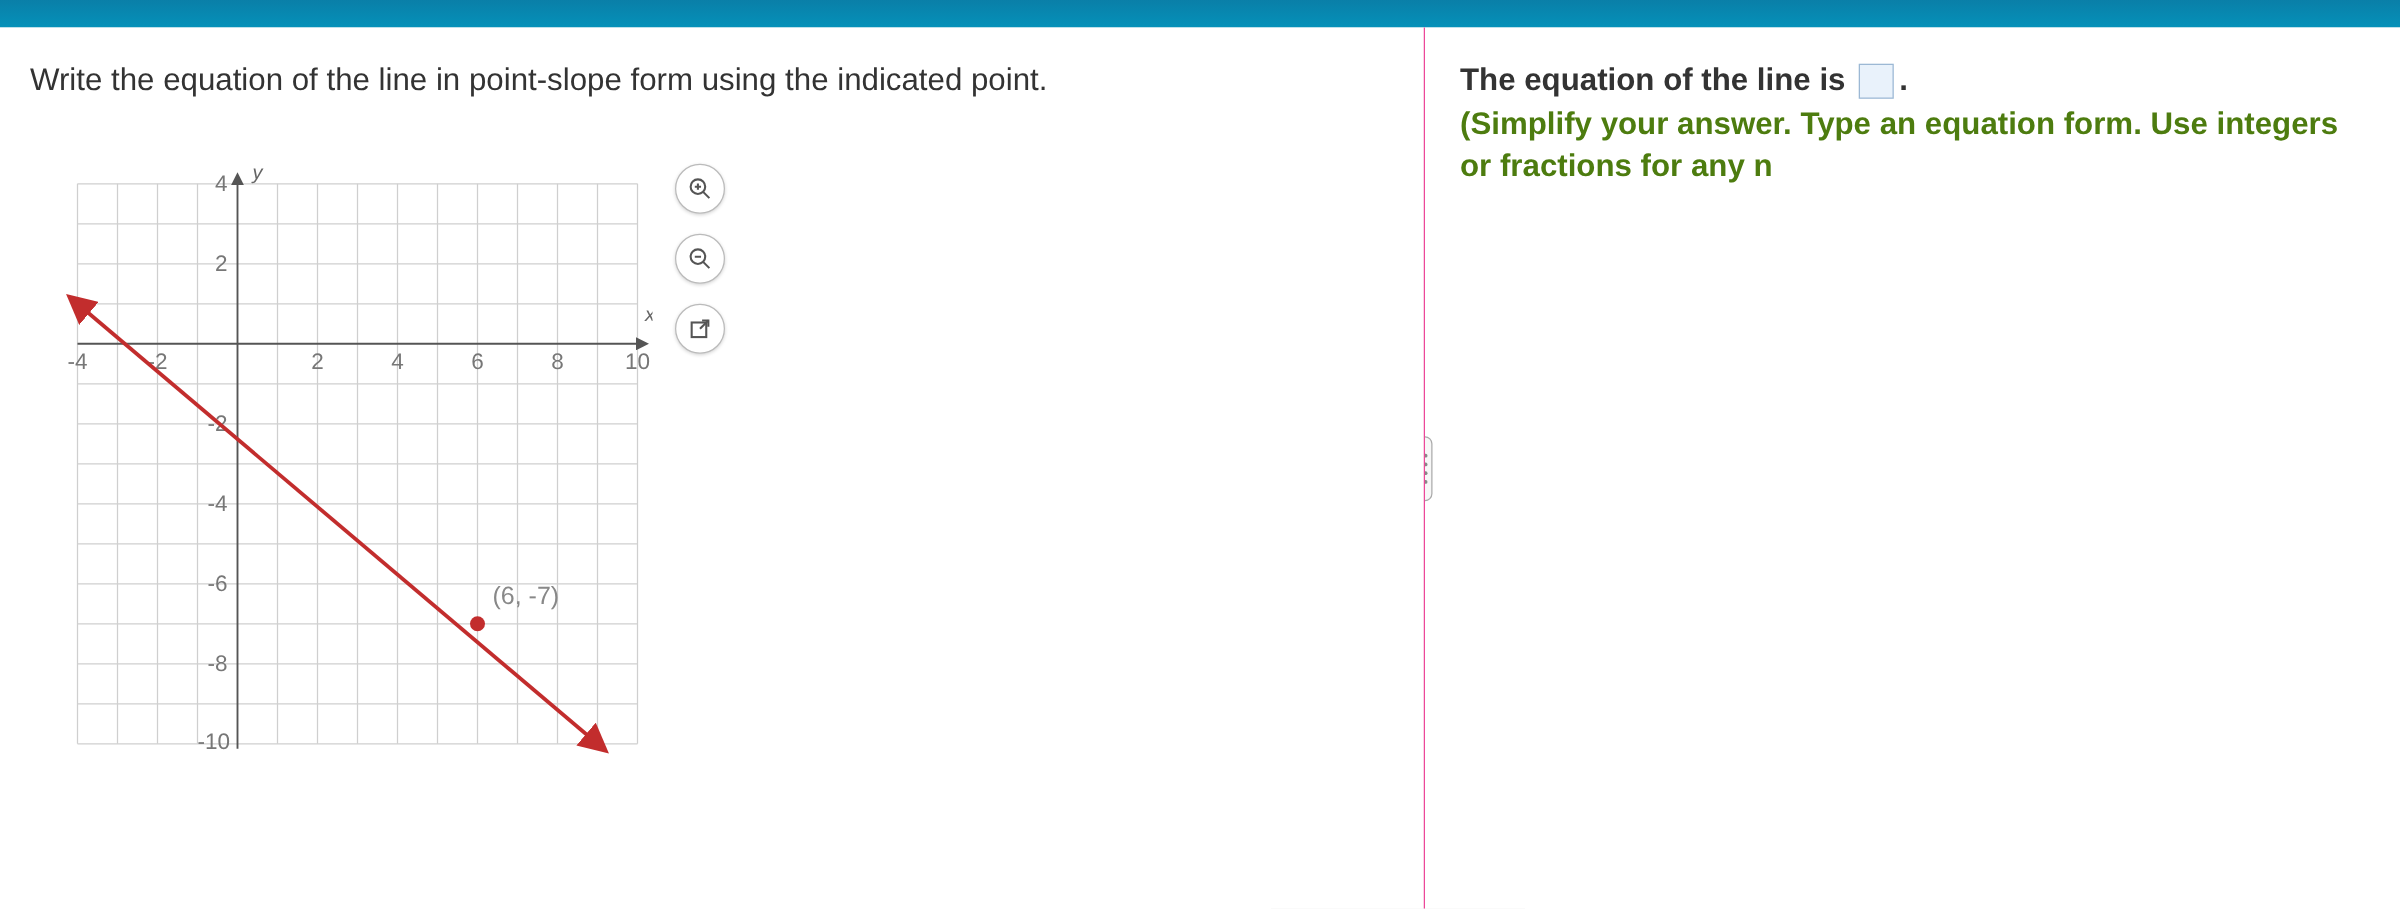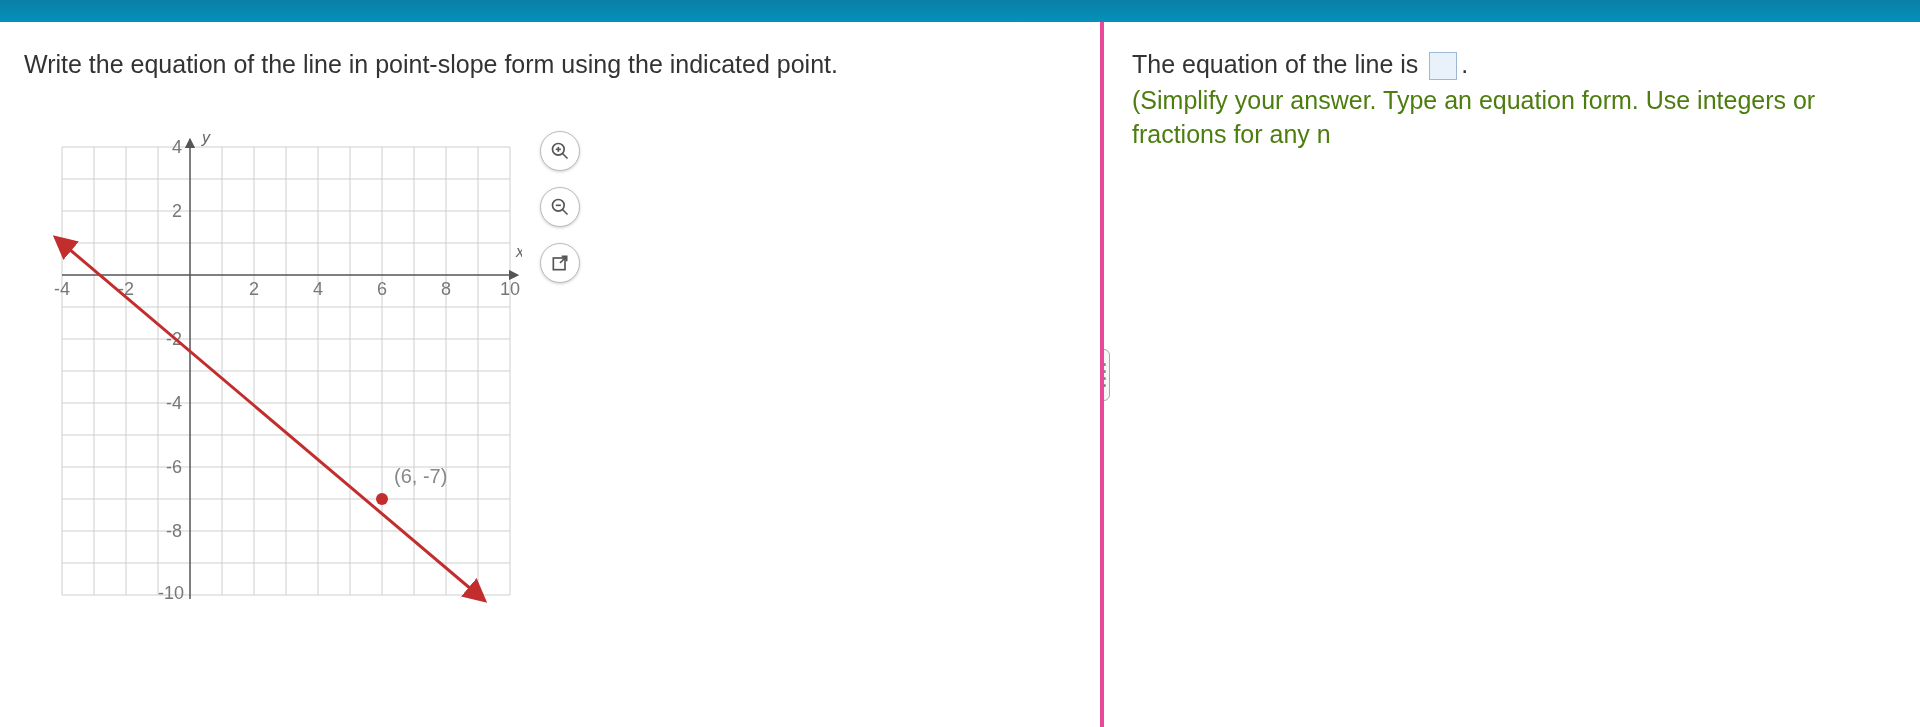--- a/index.html
+++ b/index.html
@@ -11,32 +11,34 @@
       overflow: hidden;
     }
     .top-bar {
       height: 22px;
       background: linear-gradient(to bottom, #0a7fa8 0%, #0591b9 100%);
     }
     .content-wrap {
       display: flex;
       background: #fff;
       height: calc(100% - 22px);
+      gap: 39px;
     }
     .left-panel {
       flex: 0 0 1100px;
       padding: 28px 24px 0 24px;
       position: relative;
     }
     .right-panel {
-      border-left: 4px solid #ec4899;
+      border-left: 1px solid #ec4899;
       flex: 1;
       padding: 28px 20px 0 28px;
       position: relative;
       overflow: hidden;
+      font-weight: bold;
     }
     .question-text {
       font-size: 25px;
       color: #333;
       font-weight: 400;
       margin-bottom: 48px;
     }
     .graph-area {
       display: flex;
       align-items: flex-start;

